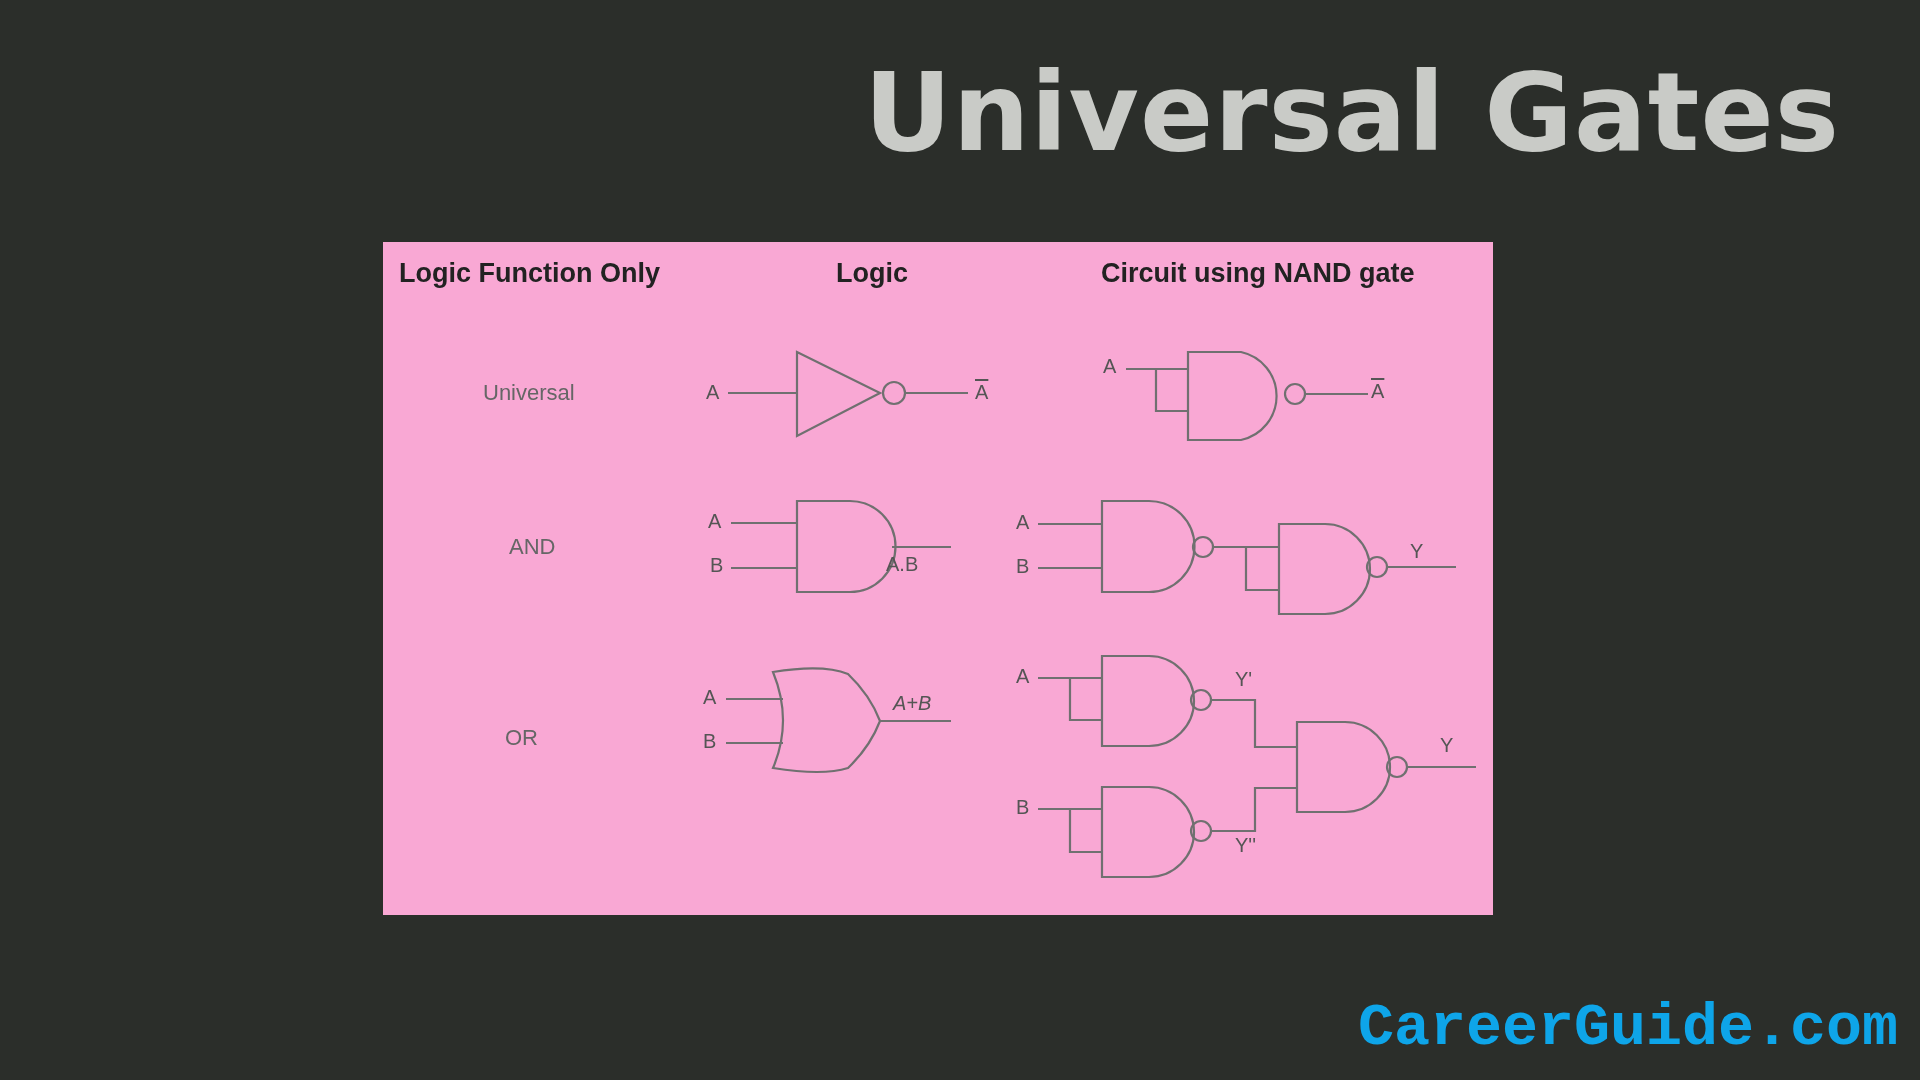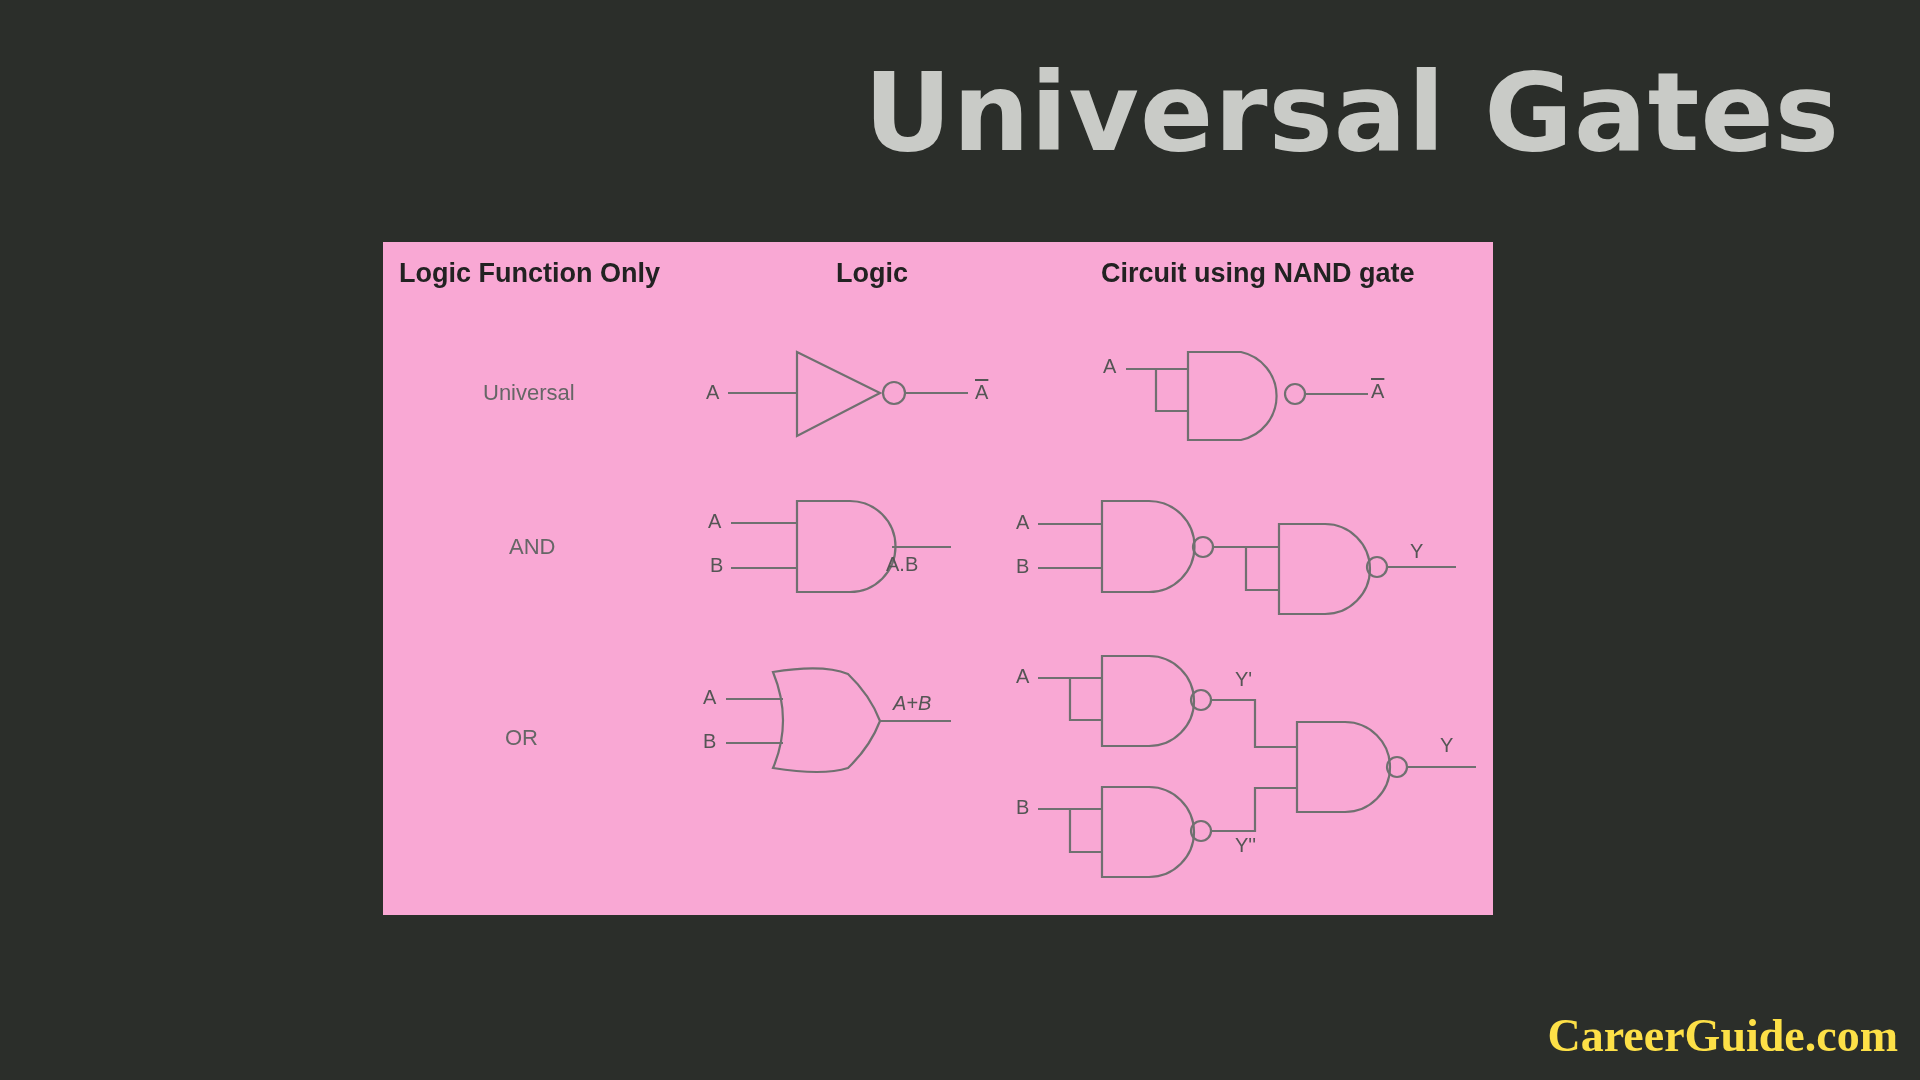--- a/index.html
+++ b/index.html
@@ -36,22 +36,22 @@
     }
     .sig {
       position: absolute;
       font-family: "Liberation Sans", sans-serif;
       font-size: 20px; color: #555;
       white-space: nowrap;
     }
     .overline { text-decoration: overline; }
     .brand {
       position: absolute; right: 22px; bottom: 18px;
-      font-family: Liberation Serif, serif;
-      font-weight: bold; font-size: 46px; color: #fde047;
+      font-family: Liberation Mono, monospace;
+      font-weight: bold; font-size: 60px; color: #0ea5e9;
     }
     .g { fill: none; stroke: #707070; stroke-width: 2.2; }
   </style>
 </head>
 <body>
 
 <div class="title">Universal Gates</div>
 
 <div class="panel">
 

